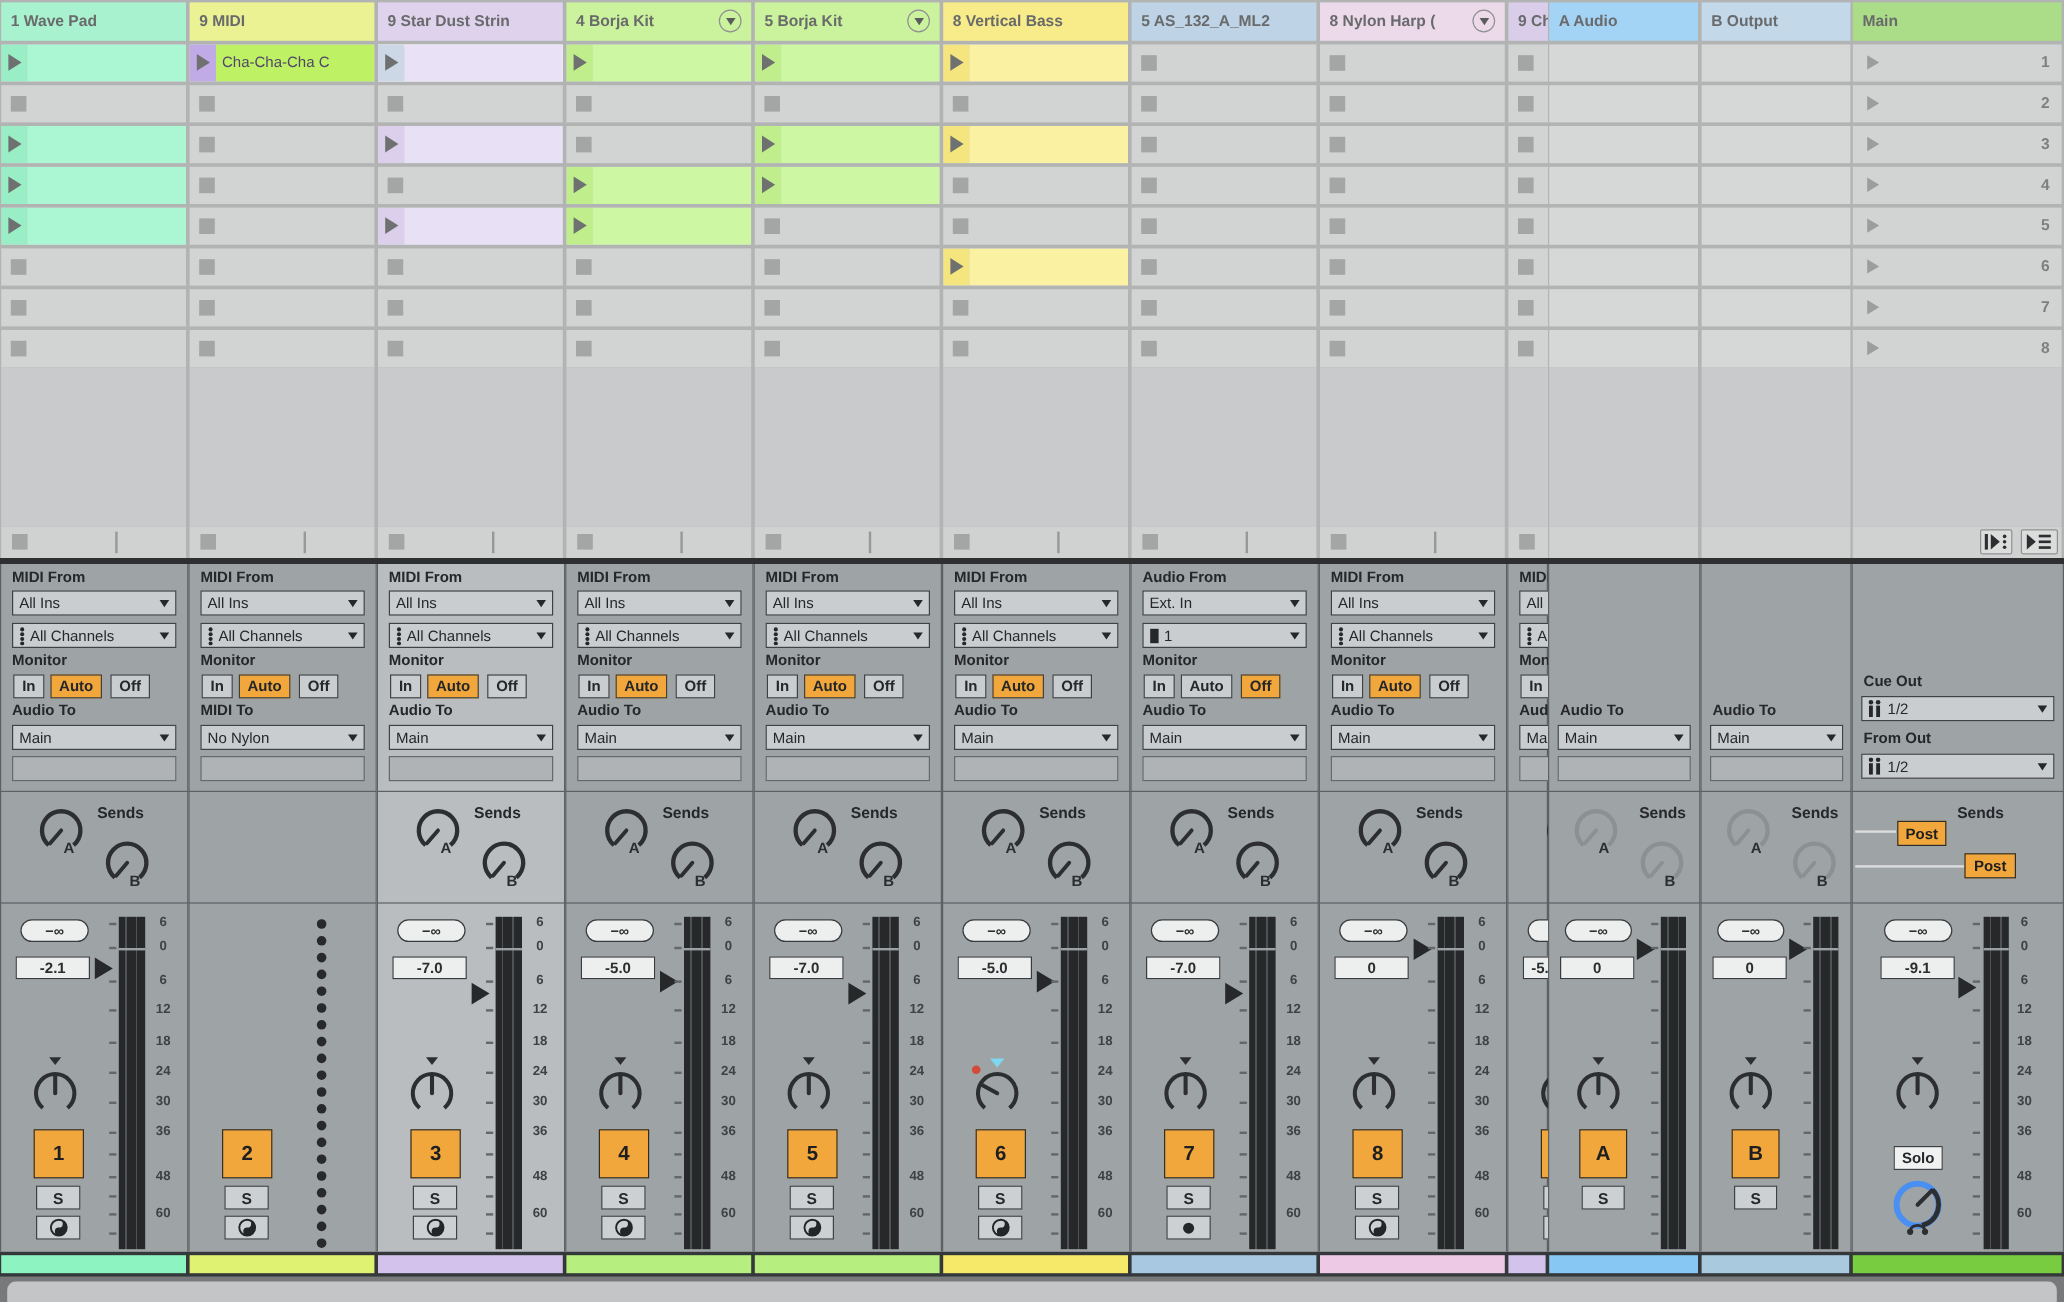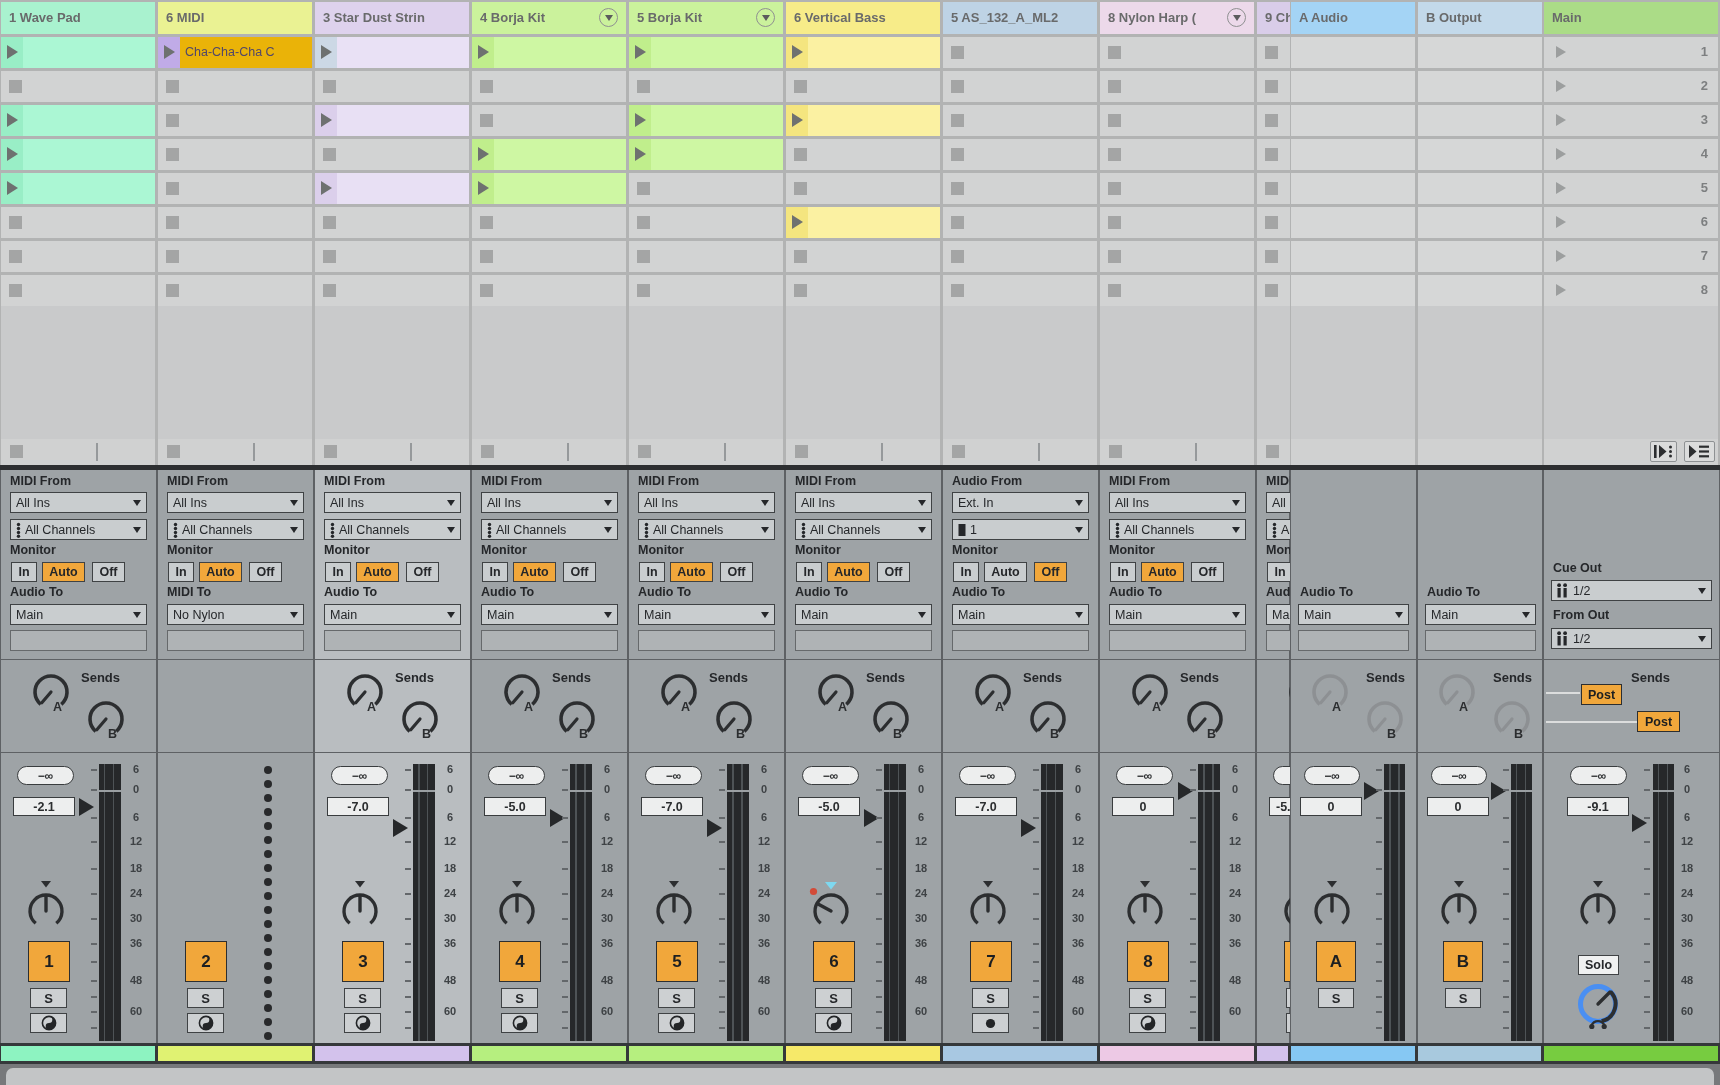--- a/index.html
+++ b/index.html
@@ -186,26 +186,26 @@
         <span style="display: flex;">
           <svg width="18" height="18" viewBox="0 0 18 18">
             <circle cx="9" cy="9" r="6.6" fill="none" stroke="#232527" stroke-width="1.6"></circle>
             <path d="M9 2.4 A6.6 6.6 0 0 1 9 15.6 A3.3 3.3 0 0 1 9 9 A3.3 3.3 0 0 0 9 2.4 Z" fill="#232527"></path>
           </svg>
         </span>
       </div>
       <div style="position: absolute; left: 1px; top: 1046px; width: 154px; height: 15px; background: rgb(141, 243, 193);"></div>
     </div>
     <div style="position: absolute; left: 157px; top: 0px; width: 157px; height: 1085px;">
-      <div class=" thead" style="position: absolute; left: 1px; top: 2px; width: 154px; height: 32px; background: rgb(234, 242, 147);">6 MIDI</div>
+      <div class=" thead" style="position: absolute; left: 1px; top: 2px; width: 154px; height: 32px; background: rgb(234, 242, 147);">9 MIDI</div>
       <div class=" slot" style="position: absolute; left: 1px; top: 37px; width: 154px; height: 31px; background: rgb(210, 211, 211);">
         <div style="position: absolute; left: 0px; top: 0px; width: 22px; height: 31px; background: rgb(192, 171, 231);">
           <div style="position: absolute; left: 6px; top: 8px; width: 0px; height: 0px; border-top: 7.5px solid transparent; border-bottom: 7.5px solid transparent; border-left: 11px solid rgb(110, 113, 112);"></div>
         </div>
-        <div class=" cliplabel" style="position: absolute; left: 22px; top: 0px; right: 0px; height: 31px; background: #eab308;">Cha-Cha-Cha C</div>
+        <div class=" cliplabel" style="position: absolute; left: 22px; top: 0px; right: 0px; height: 31px; background: #bef264;">Cha-Cha-Cha C</div>
       </div>
       <div class=" slot" style="position: absolute; left: 1px; top: 71px; width: 154px; height: 31px; background: rgb(210, 211, 211);">
         <span class="stopsq" style="left: 8px; top: 9px;"></span>
       </div>
       <div class=" slot" style="position: absolute; left: 1px; top: 105px; width: 154px; height: 31px; background: rgb(210, 211, 211);">
         <span class="stopsq" style="left: 8px; top: 9px;"></span>
       </div>
       <div class=" slot" style="position: absolute; left: 1px; top: 139px; width: 154px; height: 31px; background: rgb(210, 211, 211);">
         <span class="stopsq" style="left: 8px; top: 9px;"></span>
       </div>
@@ -282,21 +282,21 @@
         <span style="display: flex;">
           <svg width="18" height="18" viewBox="0 0 18 18">
             <circle cx="9" cy="9" r="6.6" fill="none" stroke="#232527" stroke-width="1.6"></circle>
             <path d="M9 2.4 A6.6 6.6 0 0 1 9 15.6 A3.3 3.3 0 0 1 9 9 A3.3 3.3 0 0 0 9 2.4 Z" fill="#232527"></path>
           </svg>
         </span>
       </div>
       <div style="position: absolute; left: 1px; top: 1046px; width: 154px; height: 15px; background: rgb(224, 242, 114);"></div>
     </div>
     <div style="position: absolute; left: 314px; top: 0px; width: 157px; height: 1085px;">
-      <div class=" thead" style="position: absolute; left: 1px; top: 2px; width: 154px; height: 32px; background: rgb(222, 210, 237);">3 Star Dust Strin</div>
+      <div class=" thead" style="position: absolute; left: 1px; top: 2px; width: 154px; height: 32px; background: rgb(222, 210, 237);">9 Star Dust Strin</div>
       <div class=" slot" style="position: absolute; left: 1px; top: 37px; width: 154px; height: 31px; background: rgb(210, 211, 211); box-shadow: rgb(247, 247, 247) 0px 0px 0px 2px inset;">
         <div style="position: absolute; left: 0px; top: 0px; width: 22px; height: 31px; background: rgb(204, 216, 229);">
           <div style="position: absolute; left: 6px; top: 8px; width: 0px; height: 0px; border-top: 7.5px solid transparent; border-bottom: 7.5px solid transparent; border-left: 11px solid rgb(110, 113, 112);"></div>
         </div>
         <div style="position: absolute; left: 22px; top: 0px; right: 0px; height: 31px; background: rgb(233, 225, 245);"></div>
       </div>
       <div class=" slot" style="position: absolute; left: 1px; top: 71px; width: 154px; height: 31px; background: rgb(210, 211, 211);">
         <span class="stopsq" style="left: 8px; top: 9px;"></span>
       </div>
       <div class=" slot" style="position: absolute; left: 1px; top: 105px; width: 154px; height: 31px; background: rgb(210, 211, 211);">
@@ -661,21 +661,21 @@
         <span style="display: flex;">
           <svg width="18" height="18" viewBox="0 0 18 18">
             <circle cx="9" cy="9" r="6.6" fill="none" stroke="#232527" stroke-width="1.6"></circle>
             <path d="M9 2.4 A6.6 6.6 0 0 1 9 15.6 A3.3 3.3 0 0 1 9 9 A3.3 3.3 0 0 0 9 2.4 Z" fill="#232527"></path>
           </svg>
         </span>
       </div>
       <div style="position: absolute; left: 1px; top: 1046px; width: 154px; height: 15px; background: rgb(182, 239, 127);"></div>
     </div>
     <div style="position: absolute; left: 785px; top: 0px; width: 157px; height: 1085px;">
-      <div class=" thead" style="position: absolute; left: 1px; top: 2px; width: 154px; height: 32px; background: rgb(247, 236, 137);">6 Vertical Bass</div>
+      <div class=" thead" style="position: absolute; left: 1px; top: 2px; width: 154px; height: 32px; background: rgb(247, 236, 137);">8 Vertical Bass</div>
       <div class=" slot" style="position: absolute; left: 1px; top: 37px; width: 154px; height: 31px; background: rgb(210, 211, 211);">
         <div style="position: absolute; left: 0px; top: 0px; width: 22px; height: 31px; background: rgb(244, 229, 127);">
           <div style="position: absolute; left: 6px; top: 8px; width: 0px; height: 0px; border-top: 7.5px solid transparent; border-bottom: 7.5px solid transparent; border-left: 11px solid rgb(110, 113, 112);"></div>
         </div>
         <div style="position: absolute; left: 22px; top: 0px; right: 0px; height: 31px; background: rgb(251, 241, 162);"></div>
       </div>
       <div class=" slot" style="position: absolute; left: 1px; top: 71px; width: 154px; height: 31px; background: rgb(210, 211, 211);">
         <span class="stopsq" style="left: 8px; top: 9px;"></span>
       </div>
       <div class=" slot" style="position: absolute; left: 1px; top: 105px; width: 154px; height: 31px; background: rgb(210, 211, 211);">

